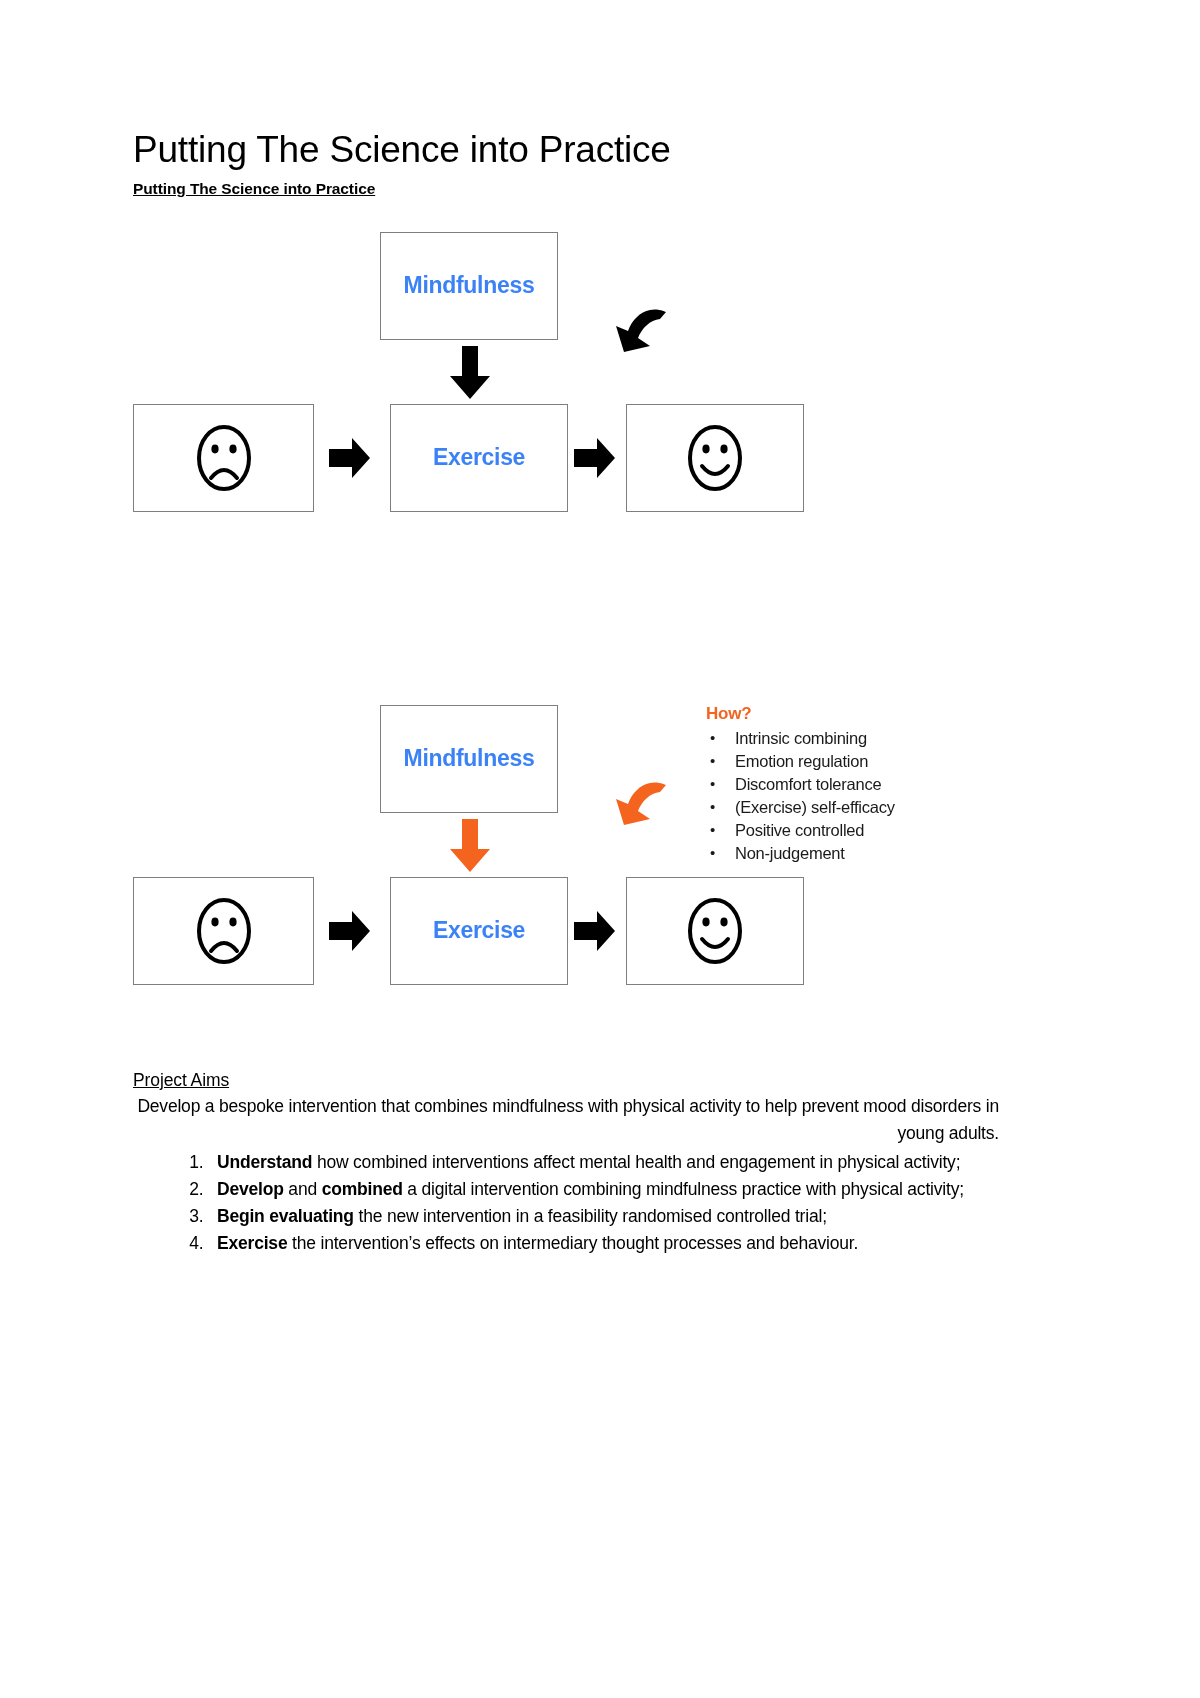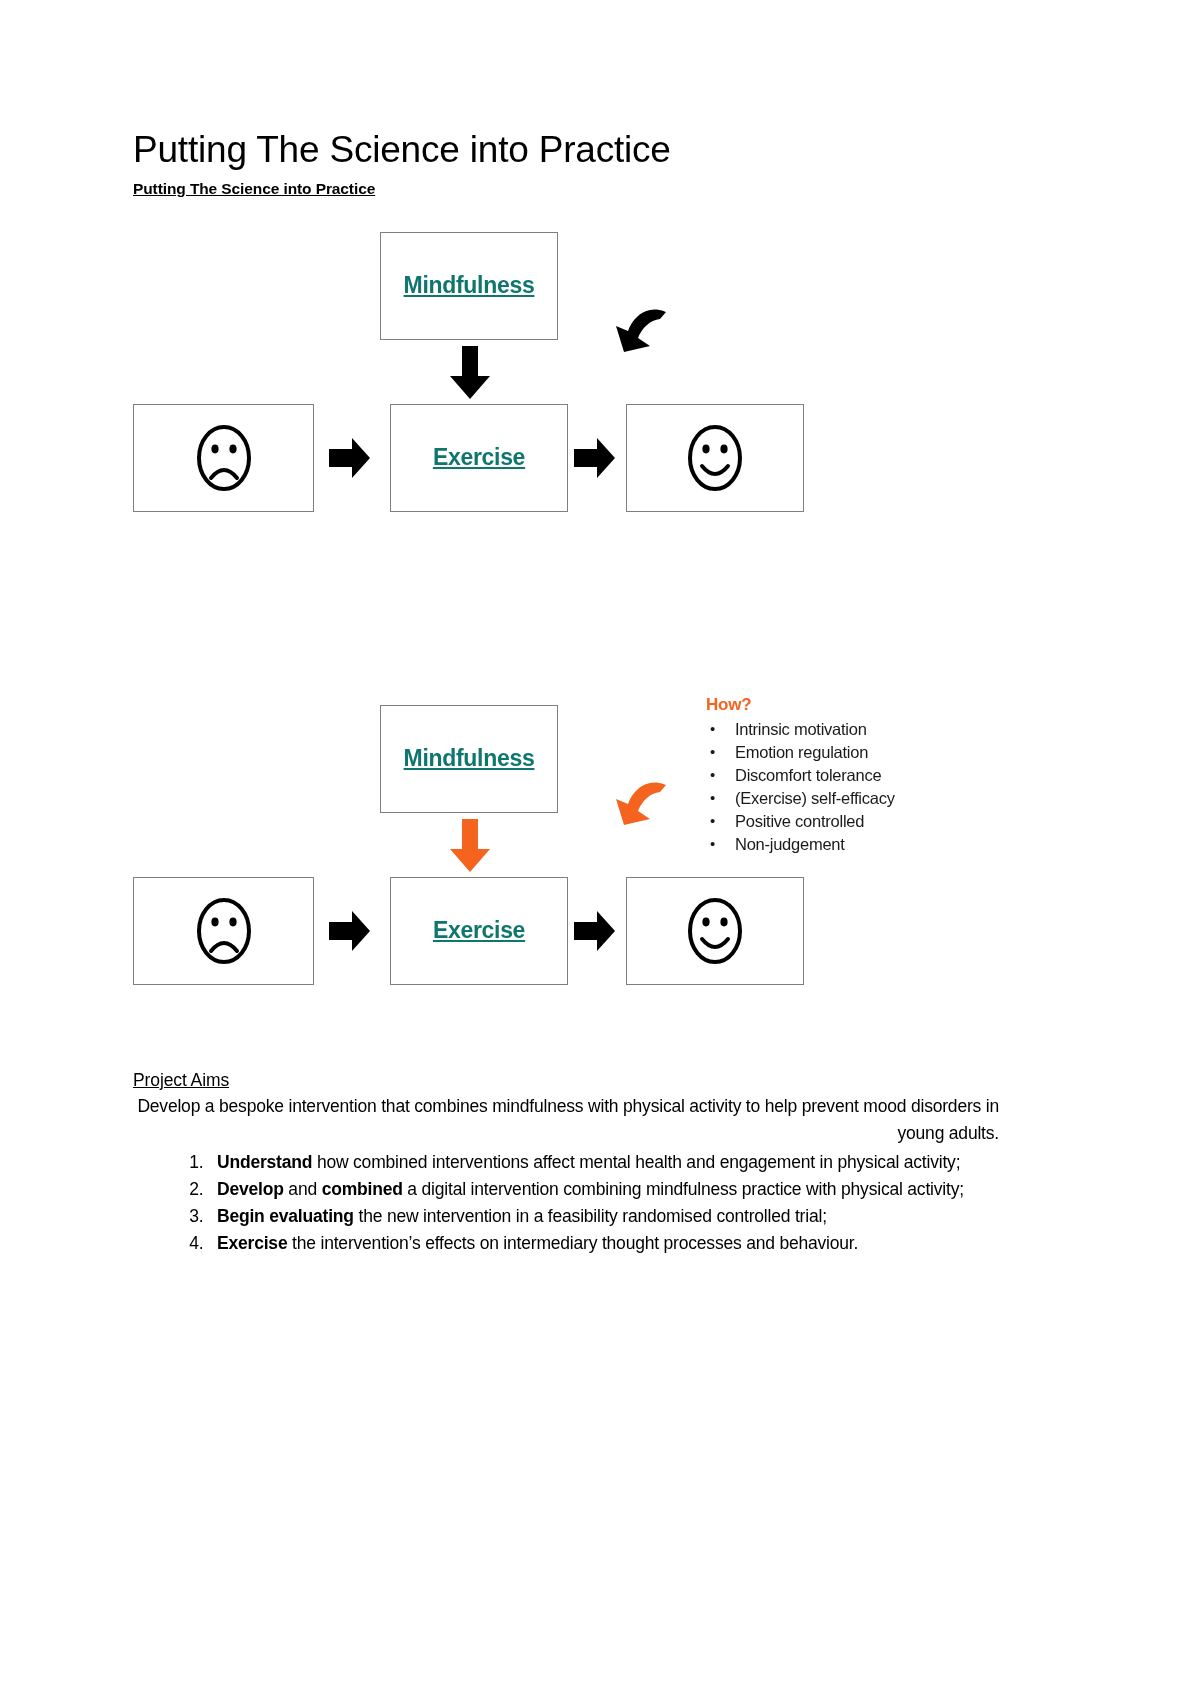--- a/index.html
+++ b/index.html
@@ -57,22 +57,21 @@
     background: #ffffff;
     box-sizing: border-box;
     display: flex;
     align-items: center;
     justify-content: center;
   }
   .dbox-label {
     font-size: 23px;
     font-weight: 600;
     letter-spacing: -0.3px;
-    color: #0f766e;
-    text-decoration: underline;
+    color: #3b82f6;
   }
 
   
   .box-mind   { left: 247px; top: 12px;  width: 178px; height: 108px; }
   .box-sad    { left: 0px;   top: 184px; width: 181px; height: 108px; }
   .box-ex     { left: 257px; top: 184px; width: 178px; height: 108px; }
   .box-happy  { left: 493px; top: 184px; width: 178px; height: 108px; }
 
   
   .face { display:block; }
@@ -81,21 +80,21 @@
   .arrow { position: absolute; }
   .arrow-down-mid { left: 316px; top: 126px;  width: 42px; height: 54px; }
   .arrow-right-1  { left: 196px; top: 217px;  width: 42px; height: 42px; }
   .arrow-right-2  { left: 441px; top: 217px;  width: 42px; height: 42px; }
   .arrow-curve    { left: 477px; top: 84px;   width: 58px; height: 58px; }
 
   
   .how-block {
     position: absolute;
     left: 573px;
-    top: 2px;
+    top: 11px;
     width: 300px;
   }
   .how-title {
     color: #F4641E;
     font-size: 17px;
     font-weight: bold;
     margin: 0 0 3px 0;
     letter-spacing: -0.2px;
   }
   .how-list {
@@ -248,21 +247,21 @@
         <polygon points="0,12 23,12 23,1 41,21 23,41 23,30 0,30" fill="#000"></polygon>
       </svg>
 
       <svg class="arrow arrow-curve" viewBox="0 0 58 58">
         <path d="M56 8 C56 8 48 4 40 6 C30 8 22 16 18 27 L6 22 L14 48 L40 42 L28 34 C32 24 40 16 50 15 Z" fill="#F4641E"></path>
       </svg>
 
       <div class="how-block">
         <div class="how-title">How?</div>
         <ul class="how-list">
-          <li>Intrinsic motivation</li>
+          <li>Intrinsic combining</li>
           <li>Emotion regulation</li>
           <li>Discomfort tolerance</li>
           <li>(Exercise) self-efficacy</li>
           <li>Positive controlled</li>
           <li>Non-judgement</li>
         </ul>
       </div>
 
     </div>
 

